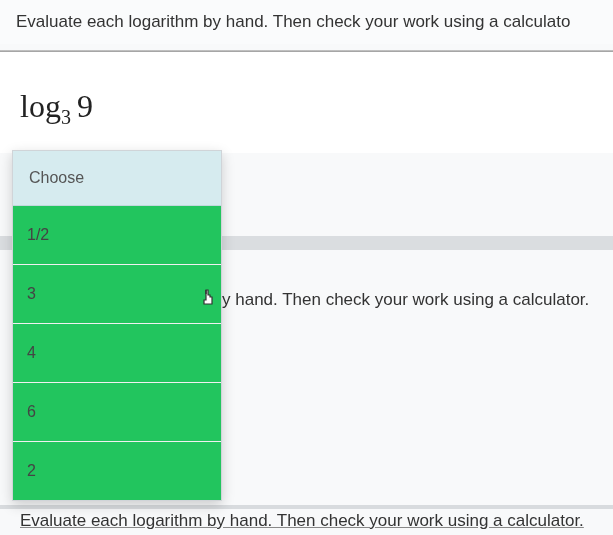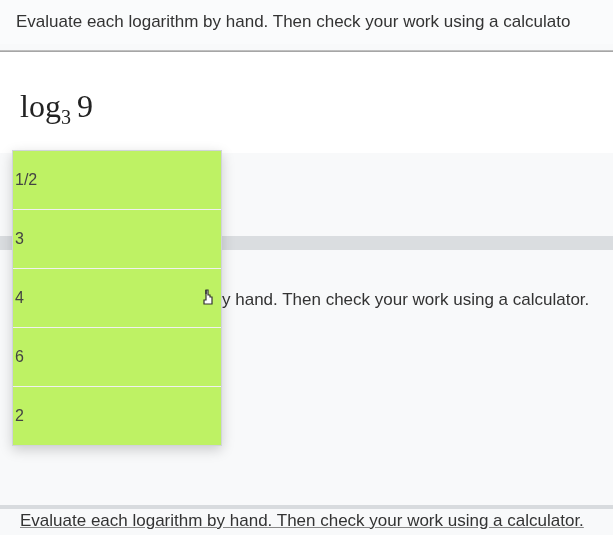--- a/index.html
+++ b/index.html
@@ -42,24 +42,24 @@
       z-index: 10;
     }
     .dropdown-header {
       background: #d6ebef;
       color: #555;
       padding: 18px 16px;
       font-size: 16px;
       border-bottom: 1px solid #c2d8dc;
     }
     .dropdown-option {
-      padding: 20px 2px;
+      padding: 20px 14px;
       font-size: 16px;
       color: #444;
-      background: #bef264;
+      background: #22c55e;
       border-bottom: 1px solid #f0f0f0;
       cursor: pointer;
     }
     .dropdown-option:last-child { border-bottom: none; }
     .bg-stripe {
       position: absolute;
       left: 0; right: 0;
       top: 236px;
       height: 14px;
       background: #dadde0;
@@ -112,20 +112,21 @@
 
 <div class="problem">
   <span>log</span><span class="base">3</span><span class="arg">9</span>
 </div>
 
 <div class="bg-stripe"></div>
 
 <div class="bg-question">y hand.  Then check your work using a calculator.</div>
 
 <div class="dropdown">
+  <div class="dropdown-header">Choose</div>
   <div class="dropdown-option">1/2</div>
   <div class="dropdown-option">3</div>
   <div class="dropdown-option">4</div>
   <div class="dropdown-option">6</div>
   <div class="dropdown-option">2</div>
 </div>
 
 <div class="cursor">
   <svg viewBox="0 0 18 22" width="18" height="22">
     <path d="M6 2 L6 12 L4 12 L4 16 L12 16 L12 9 L10 9 L10 7 L8 7 L8 2 Z" fill="#fff" stroke="#333" stroke-width="1.2"></path>

